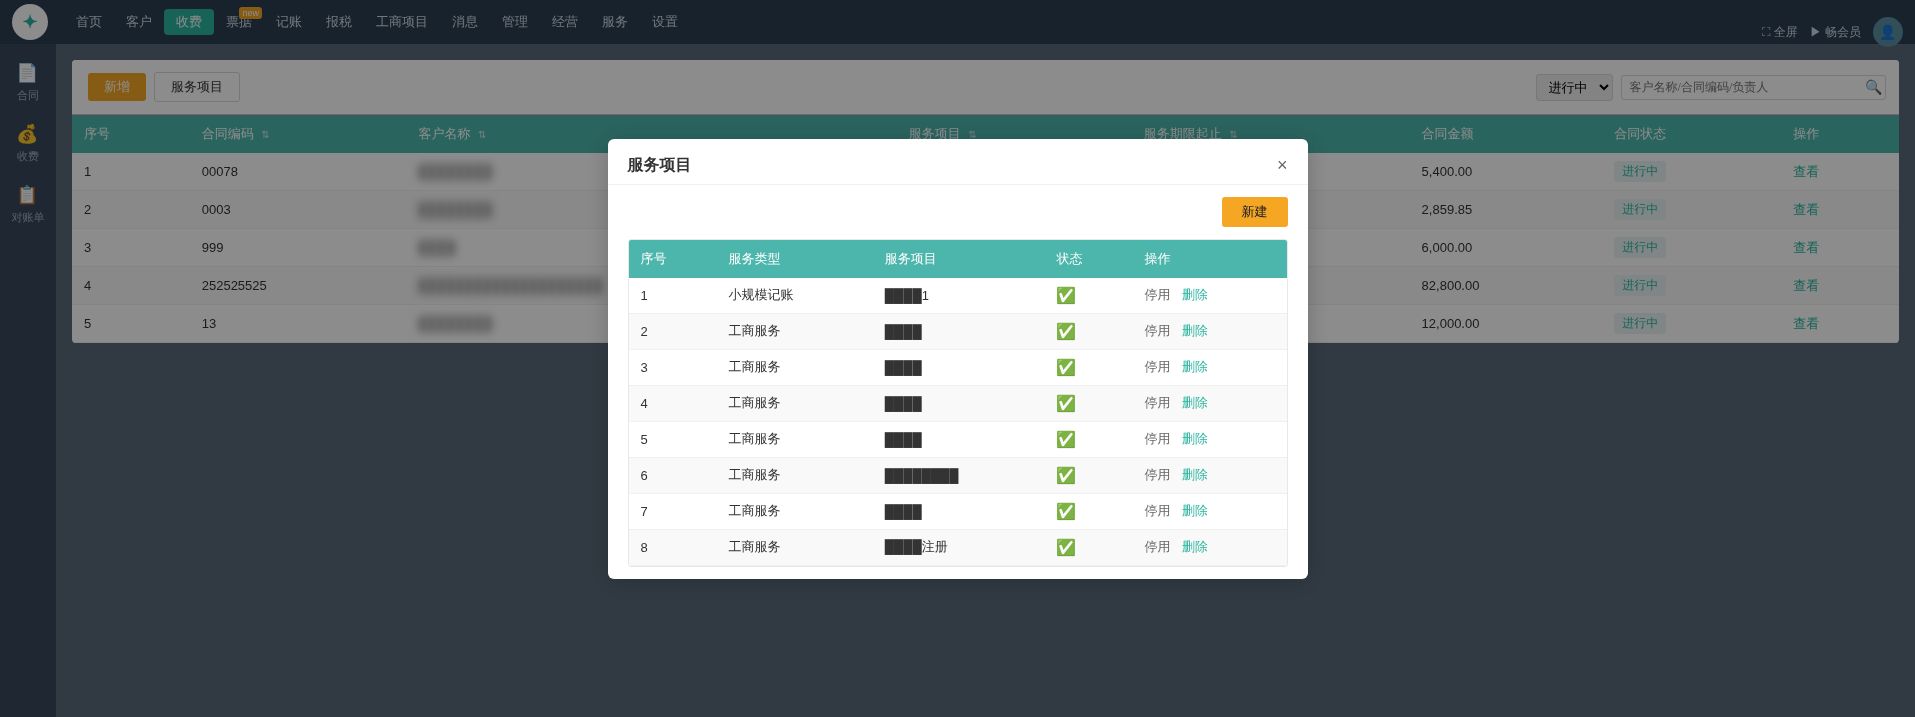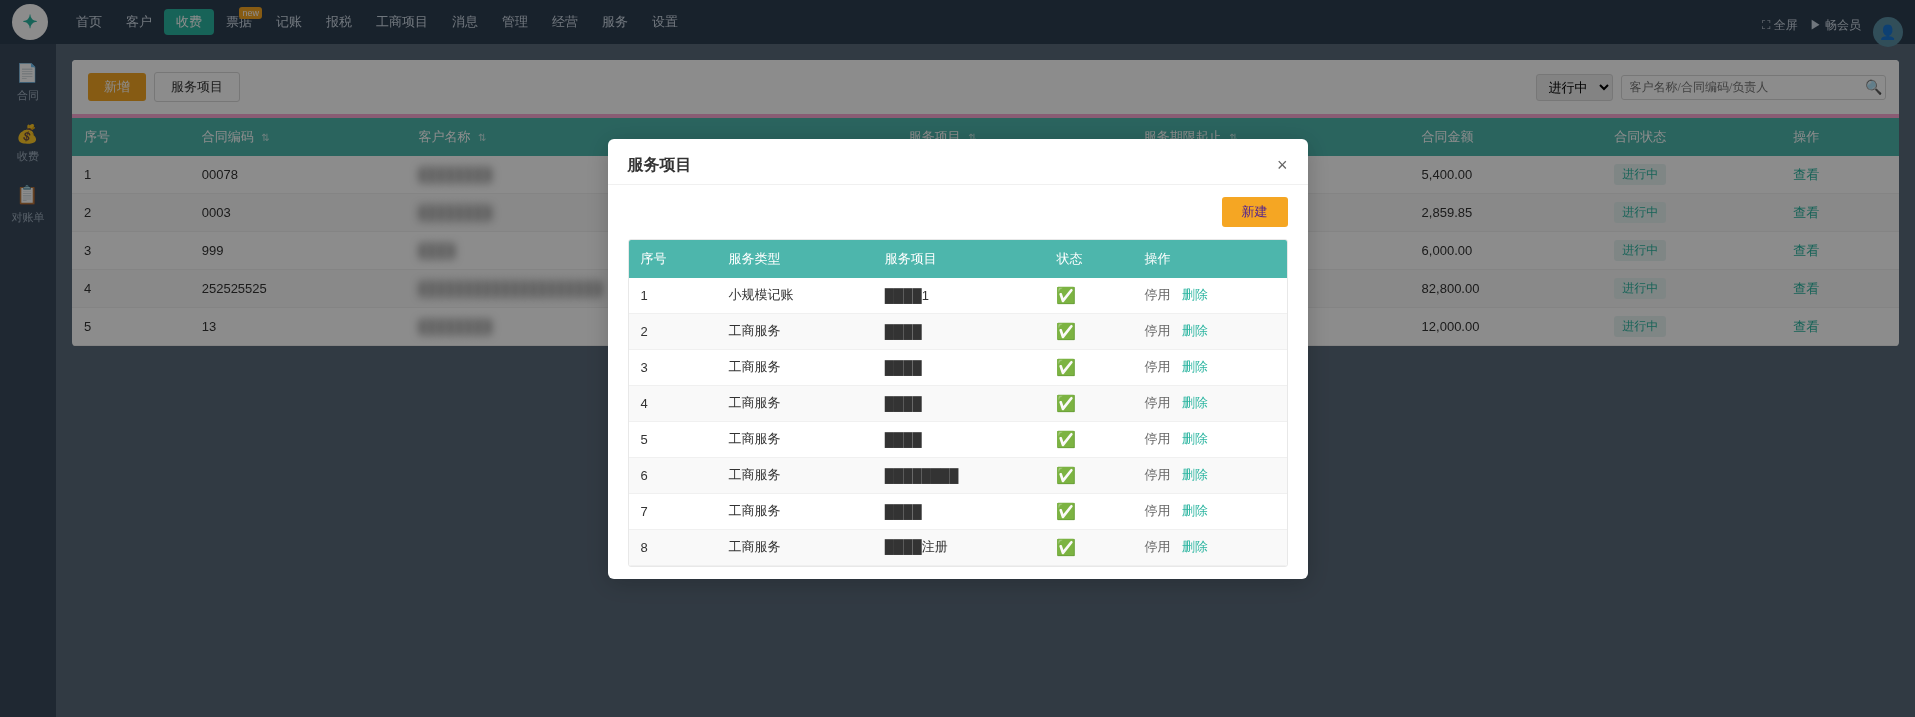--- a/index.html
+++ b/index.html
@@ -22,21 +22,21 @@
       color: #cdd9e5; padding: 4px 12px; border-radius: 4px;
       cursor: pointer; font-size: 13px; position: relative;
     }
     .top-nav .nav-item.active { background: #2bb5a0; color: #fff; }
     .top-nav .nav-badge {
       position: absolute; top: -2px; right: 2px;
       background: #f5a623; color: #fff; font-size: 9px;
       padding: 1px 3px; border-radius: 3px;
     }
     .top-nav .right-controls {
-      display: flex; gap: 12px; color: #cdd9e5; margin-top: 20px;
+      display: flex; align-items: center; gap: 12px; color: #cdd9e5; margin-top: 20px;
     }
     .top-nav .right-controls span { font-size: 12px; cursor: pointer; }
     .top-nav .avatar {
       width: 30px; height: 30px; border-radius: 50%;
       background: #5a8fa3; display: flex; align-items: center;
       justify-content: center; color: #fff; font-size: 14px; cursor: pointer;
     }
 
     
     .layout { display: flex; margin-top: 44px; height: calc(100vh - 44px); }
@@ -62,21 +62,21 @@
 
     
     .content-panel {
       background: #fff; border-radius: 4px; overflow: hidden;
     }
 
     
     .toolbar {
       display: flex; align-items: center; gap: 8px;
       padding: 12px 16px; background: #fff;
-      border-bottom: 4px solid #f9a8d4;
+      border-bottom: 1px solid #f9a8d4;
     }
     .btn-new {
       background: #f5a623; color: #fff; border: none;
       padding: 5px 16px; border-radius: 3px; cursor: pointer;
       font-size: 13px;
     }
     .btn-service {
       background: #fff; color: #333; border: 1px solid #d9d9d9;
       padding: 5px 16px; border-radius: 3px; cursor: pointer;
       font-size: 13px;
@@ -139,21 +139,21 @@
       border-bottom: 1px solid #f0f0f0;
     }
     .modal-title { font-size: 16px; font-weight: bold; color: #333; }
     .modal-close {
       background: none; border: none; font-size: 18px;
       cursor: pointer; color: #666; line-height: 1;
     }
     .modal-body { padding: 12px 20px; flex: 1; overflow: hidden; display: flex; flex-direction: column; }
     .modal-toolbar { display: flex; justify-content: flex-end; margin-bottom: 12px; }
     .btn-modal-new {
-      background: #f5a623; color: #4c1d95; border: none;
+      background: #f5a623; color: #0f172a; border: none;
       padding: 6px 20px; border-radius: 3px; cursor: pointer; font-size: 13px;
     }
 
     
     .modal-table-wrapper { overflow-y: auto; flex: 1; max-height: 360px; border: 1px solid #e8e8e8; border-radius: 3px; }
     .modal-table { width: 100%; border-collapse: collapse; }
     .modal-table thead tr { background: #4db6ac; position: sticky; top: 0; }
     .modal-table thead th {
       color: #fff; padding: 10px 12px; text-align: left;
       font-weight: normal; font-size: 13px;

